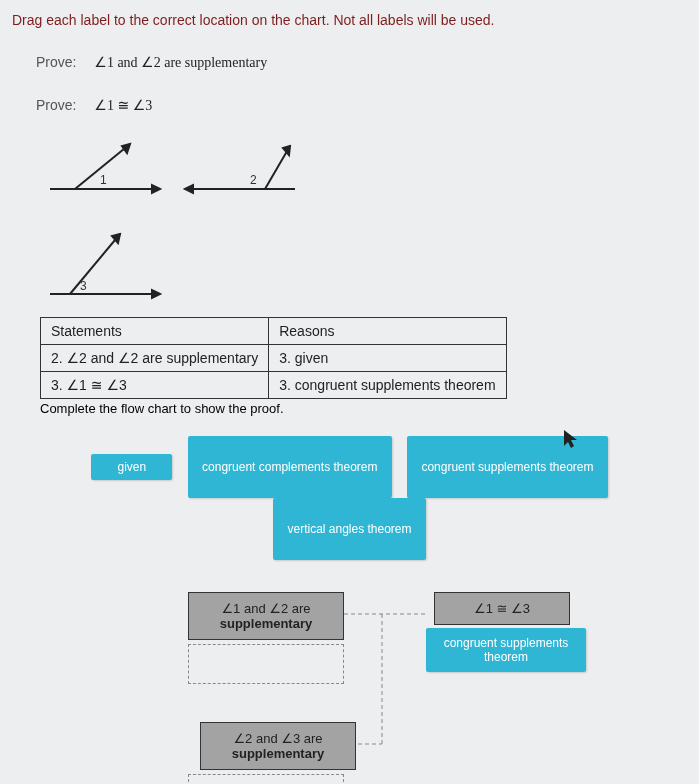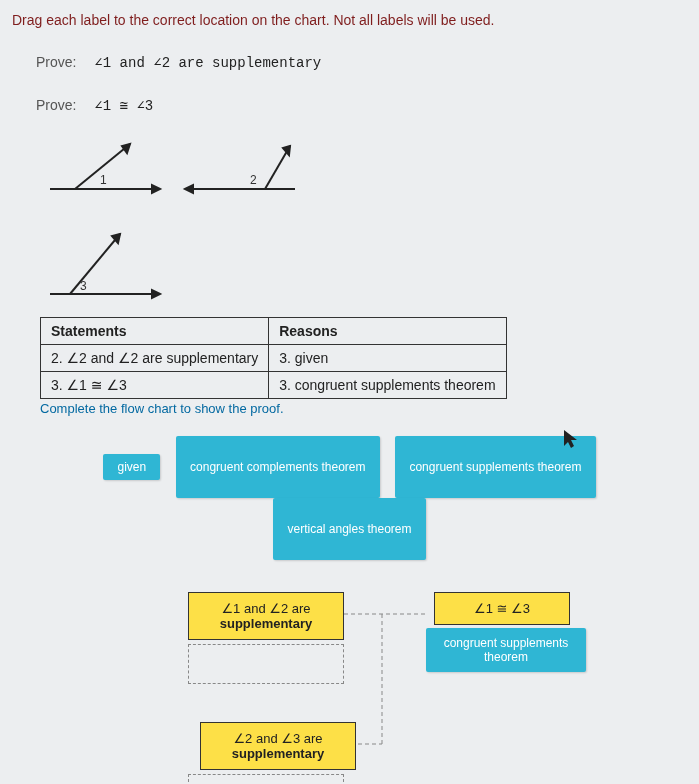--- a/index.html
+++ b/index.html
@@ -1,29 +1,29 @@
 <!DOCTYPE html>
 <html><head>
 <meta charset="utf-8">
 <style>
 body{margin:0;padding:12px;background:#eceef0;font-family:Tahoma,Arial,sans-serif;font-size:14px;color:#222;width:675px}
 .inst{color:#7f1d1d;margin-bottom:26px}
 .section{margin:10px 0 6px 24px}
 .lbl{color:#555;margin-right:14px}
-.angle{font-family:Liberation Mono, monospace}
+.angle{font-family:Liberation Serif, serif}
 .figs{margin:20px 0 8px 28px}
 table.proof{border-collapse:collapse;margin:4px 0 2px 28px;font-size:14px}
 table.proof td,table.proof th{border:1px solid #333;padding:5px 10px;text-align:left}
-table.proof th{font-weight:bold;background:#eceef0}
-.note{color:#0369a1;margin:2px 0 20px 28px;font-size:13px}
+table.proof th{font-weight:normal;background:#eceef0}
+.note{color:#000000;margin:2px 0 20px 28px;font-size:13px}
 .tiles{text-align:center;margin:0 30px 26px}
 .tile{display:inline-block;vertical-align:middle;background:#2fb6d4;color:#fff;padding:24px 14px;margin:0 6px;border-radius:2px;font-size:12px;box-shadow:1px 1px 2px rgba(0,0,0,.15);cursor:move}
-.tile.small{padding:6px 14px}
+.tile.small{padding:6px 26px}
 .flow{position:relative;height:210px;margin-left:170px}
-.box{position:absolute;border:1px solid #333;background:#fde047;padding:8px 12px;font-size:13px;text-align:center;width:130px}
+.box{position:absolute;border:1px solid #333;background:#a3a3a3;padding:8px 12px;font-size:13px;text-align:center;width:130px}
 .dash{border:1px dashed #888;background:transparent}
 .placed{position:absolute;background:#2fb6d4;color:#fff;padding:8px 10px;font-size:12px;text-align:center;width:140px;border-radius:2px;box-shadow:1px 1px 2px rgba(0,0,0,.15)}
 .cursor{position:absolute;left:520px;top:-8px}
 svg{display:block}
 </style>
 </head>
 <body>
 
 <div class="inst">Drag each label to the correct location on the chart. Not all labels will be used.</div>
 

